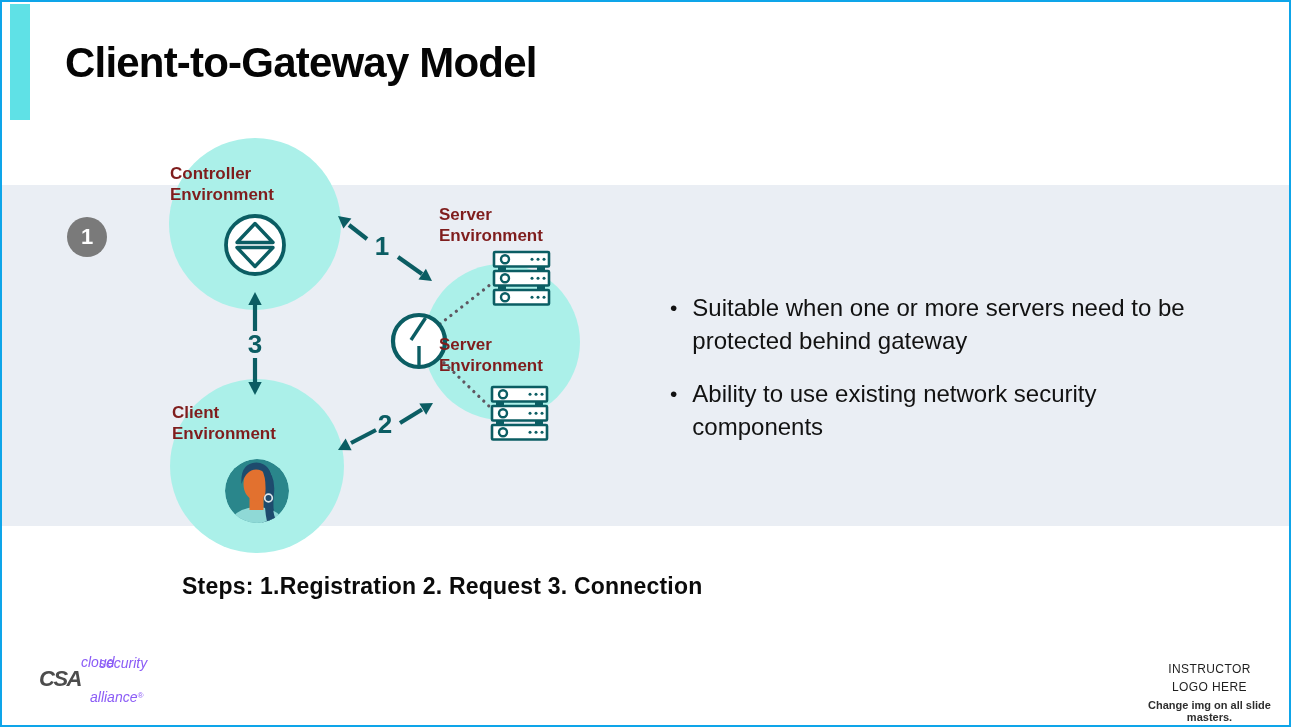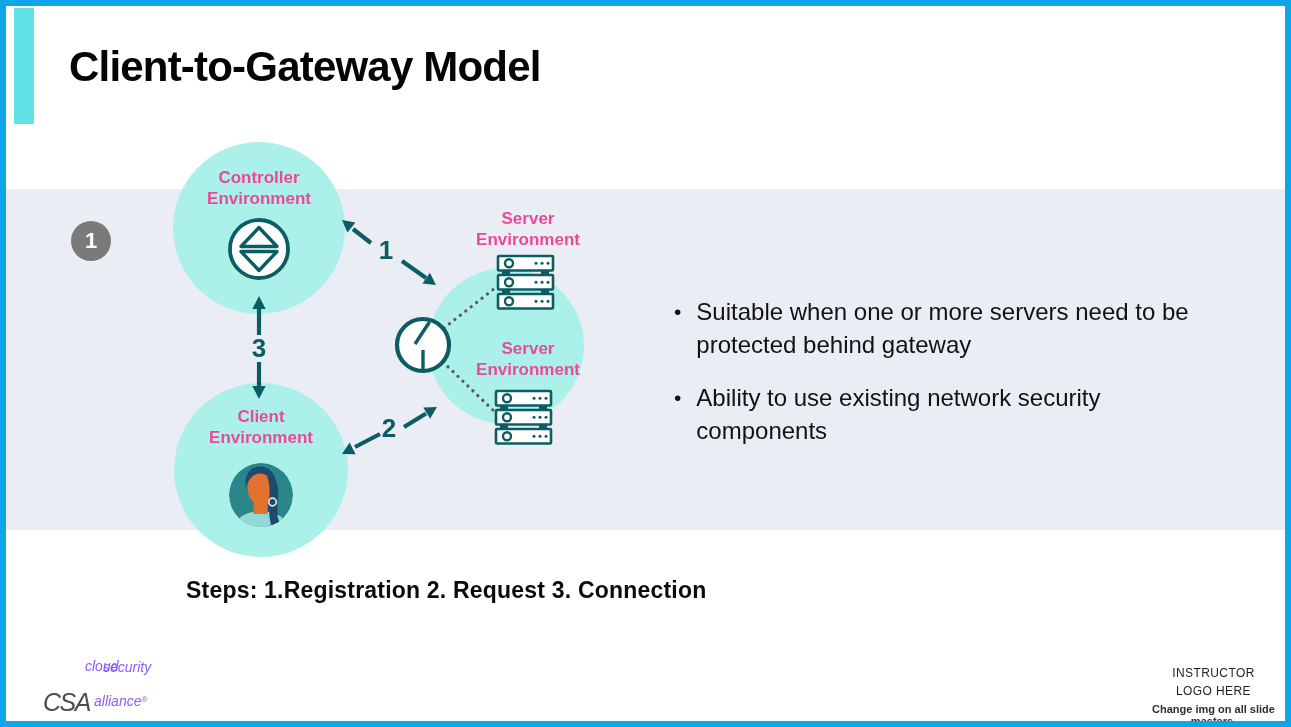--- a/index.html
+++ b/index.html
@@ -1,54 +1,54 @@
 <!DOCTYPE html>
 <html><head>
 <meta charset="utf-8">
 <style>
   html,body {margin:0; padding:0; background:#e9e9e9;}
   .slide {
     position:relative; width:1291px; height:727px; box-sizing:border-box;
-    background:#ffffff; border:6px solid #0ea5e9; overflow:hidden;
+    background:#ffffff; border:2px solid #0ea5e9; overflow:hidden;
     font-family:"Liberation Sans", sans-serif;
   }
   .abs {position:absolute;}
   #accent-bar {left:8px; top:2px; width:20px; height:116px; background:#5FE1E6;}
   #title {left:63px; top:37px; font-size:42px; line-height:48px; font-weight:bold;
           color:#050505; letter-spacing:-0.8px;}
   #band {left:0; top:183px; width:100%; height:341px; background:#EAEEF4;}
   #diagram-svg {left:0; top:0; width:1291px; height:727px; pointer-events:none;}
 
   #step-badge {left:65px; top:215px; width:40px; height:40px; border-radius:50%;
           background:#7A7A7A; color:#ffffff; font-size:22px; font-weight:bold;
           text-align:center; line-height:40px;}
 
-  .env-label {text-align:center; font-weight:bold; color:#ec4899;
+  .env-label {font-weight:bold; color:#7f1d1d;
           font-size:17px; line-height:21px;}
   #controller-label {left:168px; top:161px; width:170px;}
   #server-top-label {left:437px; top:202px; width:170px;}
   #server-bottom-label {left:437px; top:332px; width:170px;}
   #client-label {left:170px; top:400px; width:170px;}
 
   .arrow-num {width:30px; text-align:center; font-weight:bold; color:#0B5D63;
           font-size:26px; line-height:28px;}
   #num1 {left:365px; top:230px;}
   #num2 {left:368px; top:408px;}
   #num3 {left:238px; top:328px;}
 
   #bullets {left:668px; top:289px; width:556px;}
   .bullet-row {display:flex; gap:15px; margin-bottom:20px;
           font-size:24px; line-height:33px; color:#121212;}
   .bullet-dot {font-size:21px; line-height:33px;}
 
   #steps {left:152px; top:571px; font-size:23px; font-weight:bold;
           color:#0b0b0b; letter-spacing:0.2px;margin-left:28px;}
 
-  #csa-abbr {left:37px; top:661px; font-style:italic; font-weight:normal;
-          font-size:25px; line-height:31px; color:#4C4C4C; letter-spacing:-1.5px;margin-top:20px;}
+  #csa-abbr {left:37px; top:661px; font-style:italic; font-weight:bold;
+          font-size:22px; line-height:31px; color:#4C4C4C; letter-spacing:-1.5px;}
   .csa-word {font-style:italic; font-size:14px; line-height:14px; color:#8b5cf6;}
   #csa-cloud {left:79px; top:653px;}
   #csa-security {left:97px; top:654px;}
   #csa-alliance {left:88px; top:687px;}
   .reg-mark {font-size:8px; vertical-align:4px; font-style:italic;}
 
   #instructor {left:1125px; top:658px; width:165px; text-align:center; color:#1F1F1F;}
   .inst-line {font-size:12px; font-weight:normal; line-height:18px; letter-spacing:0.4px;}
   .inst-caption {font-size:11px; font-weight:bold; margin-top:3px; color:#2e2e2e;}
 </style>

